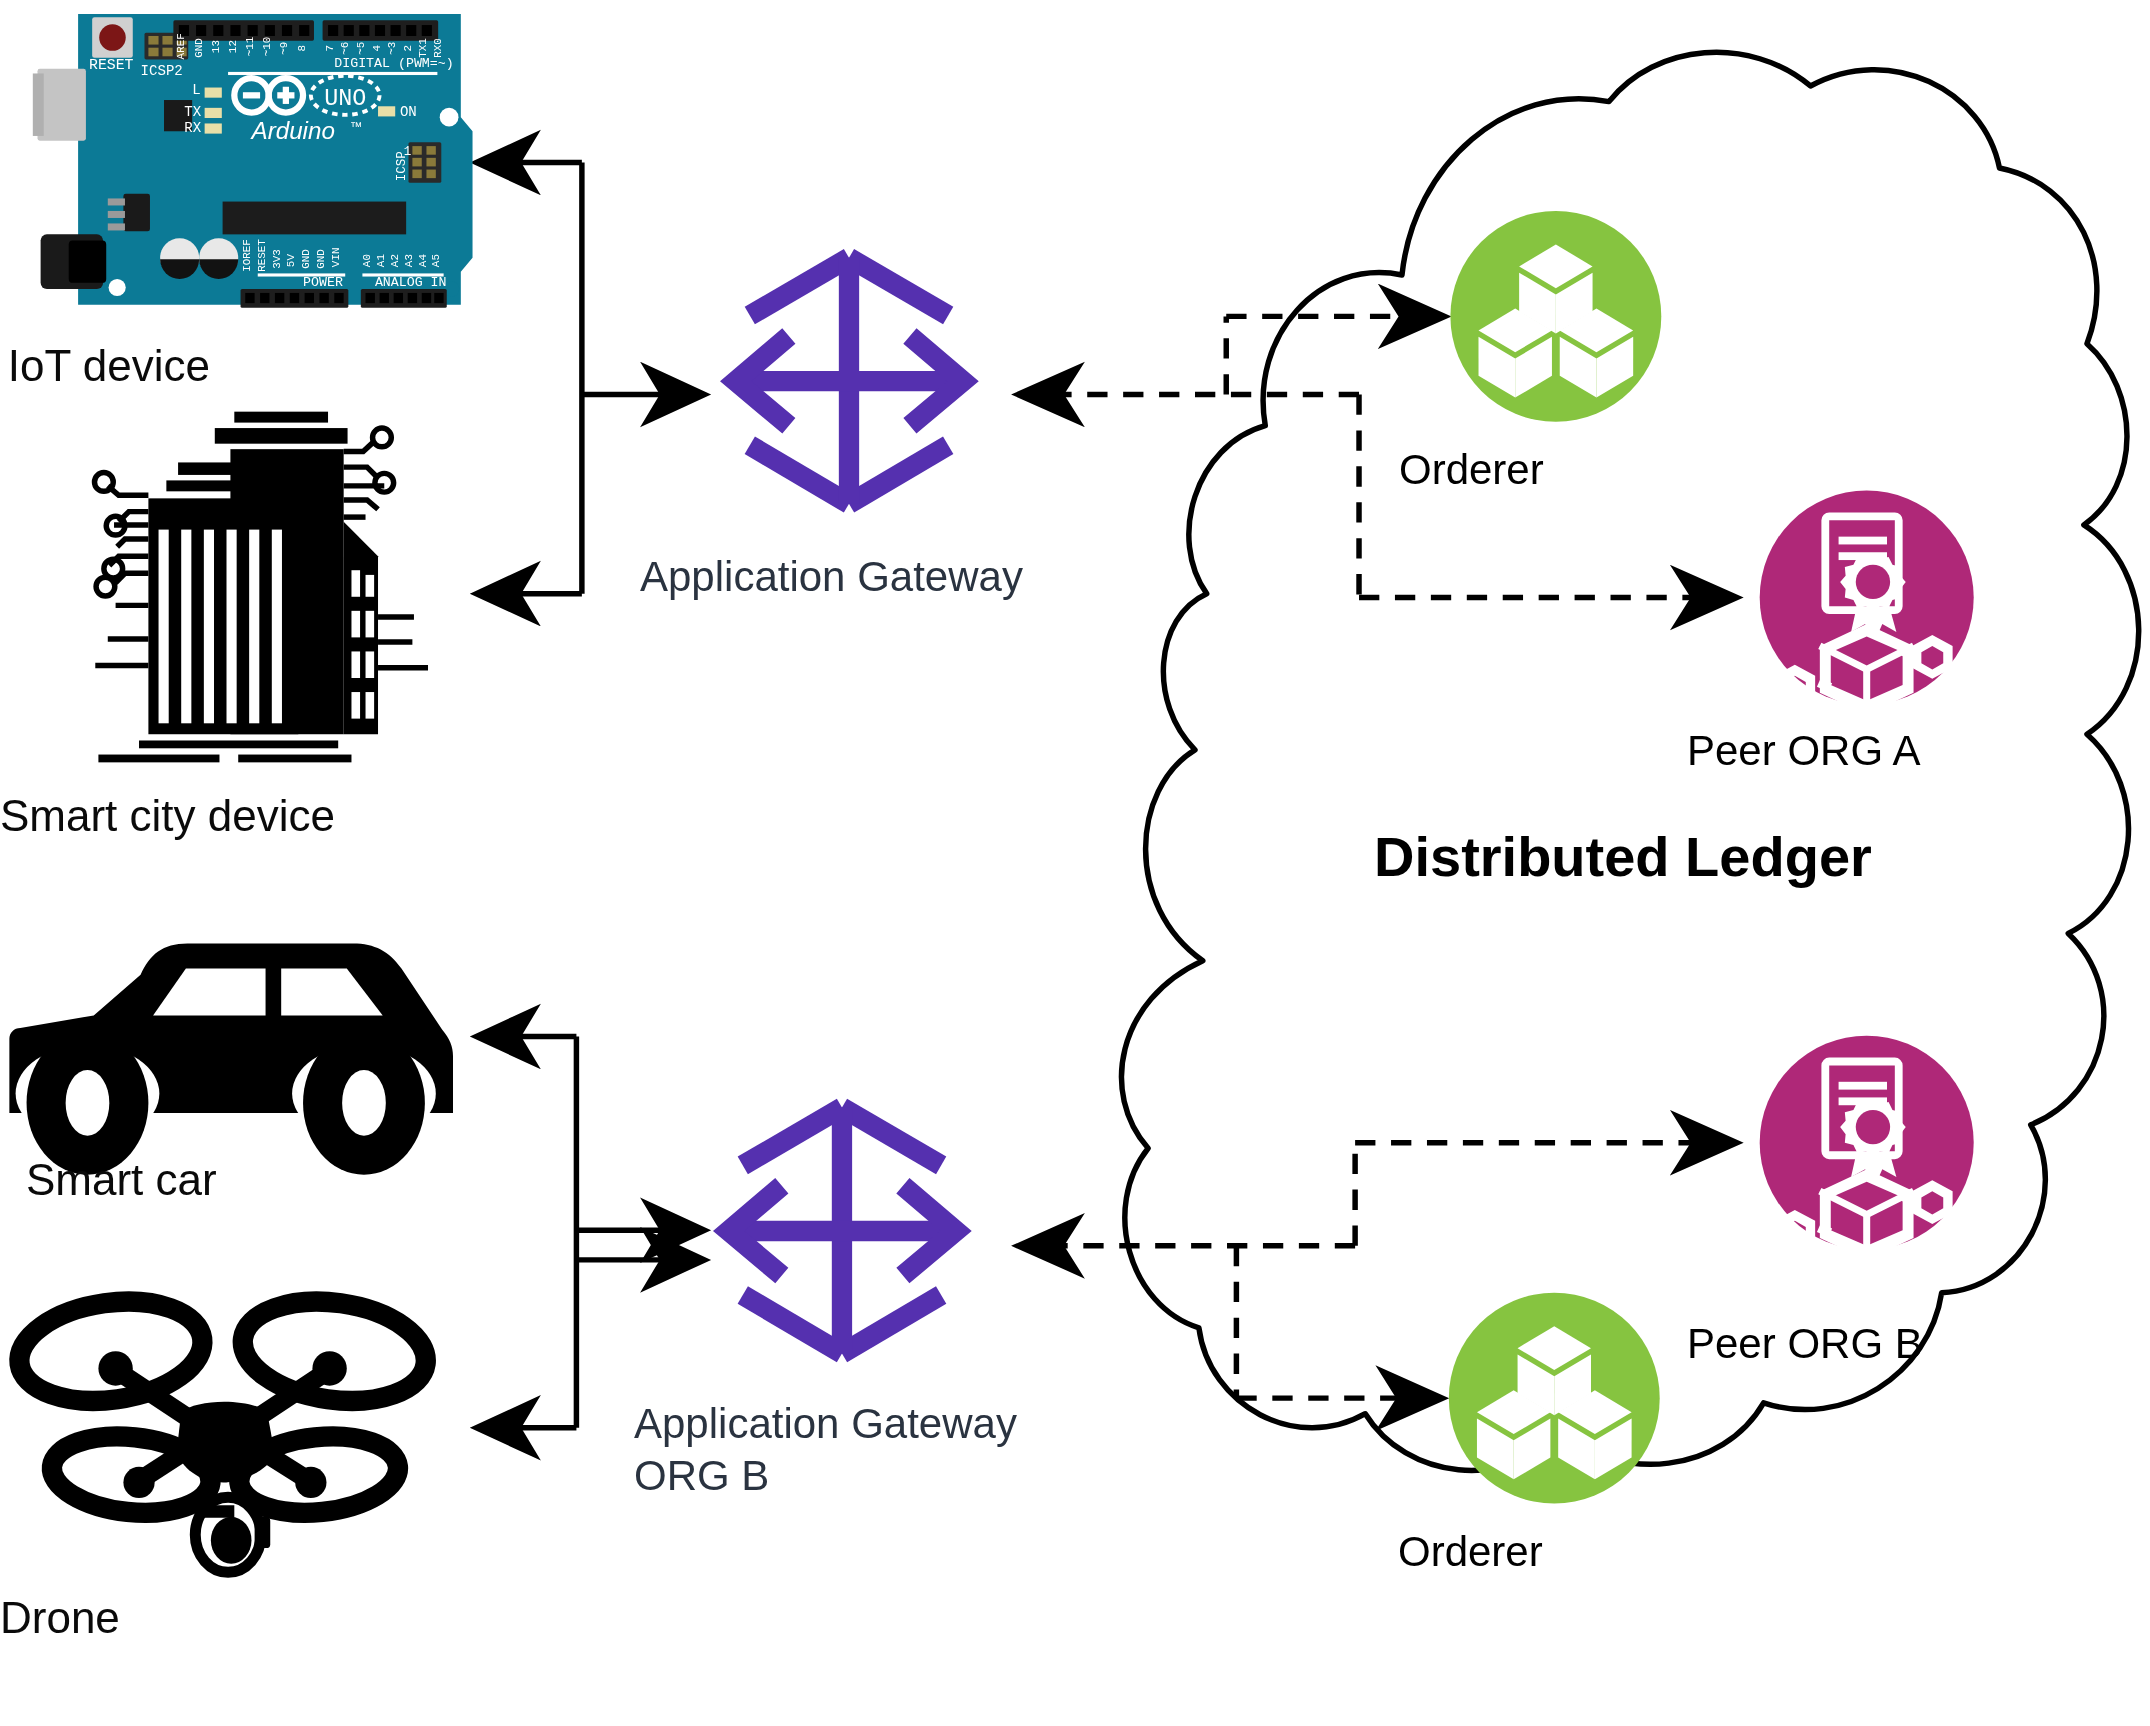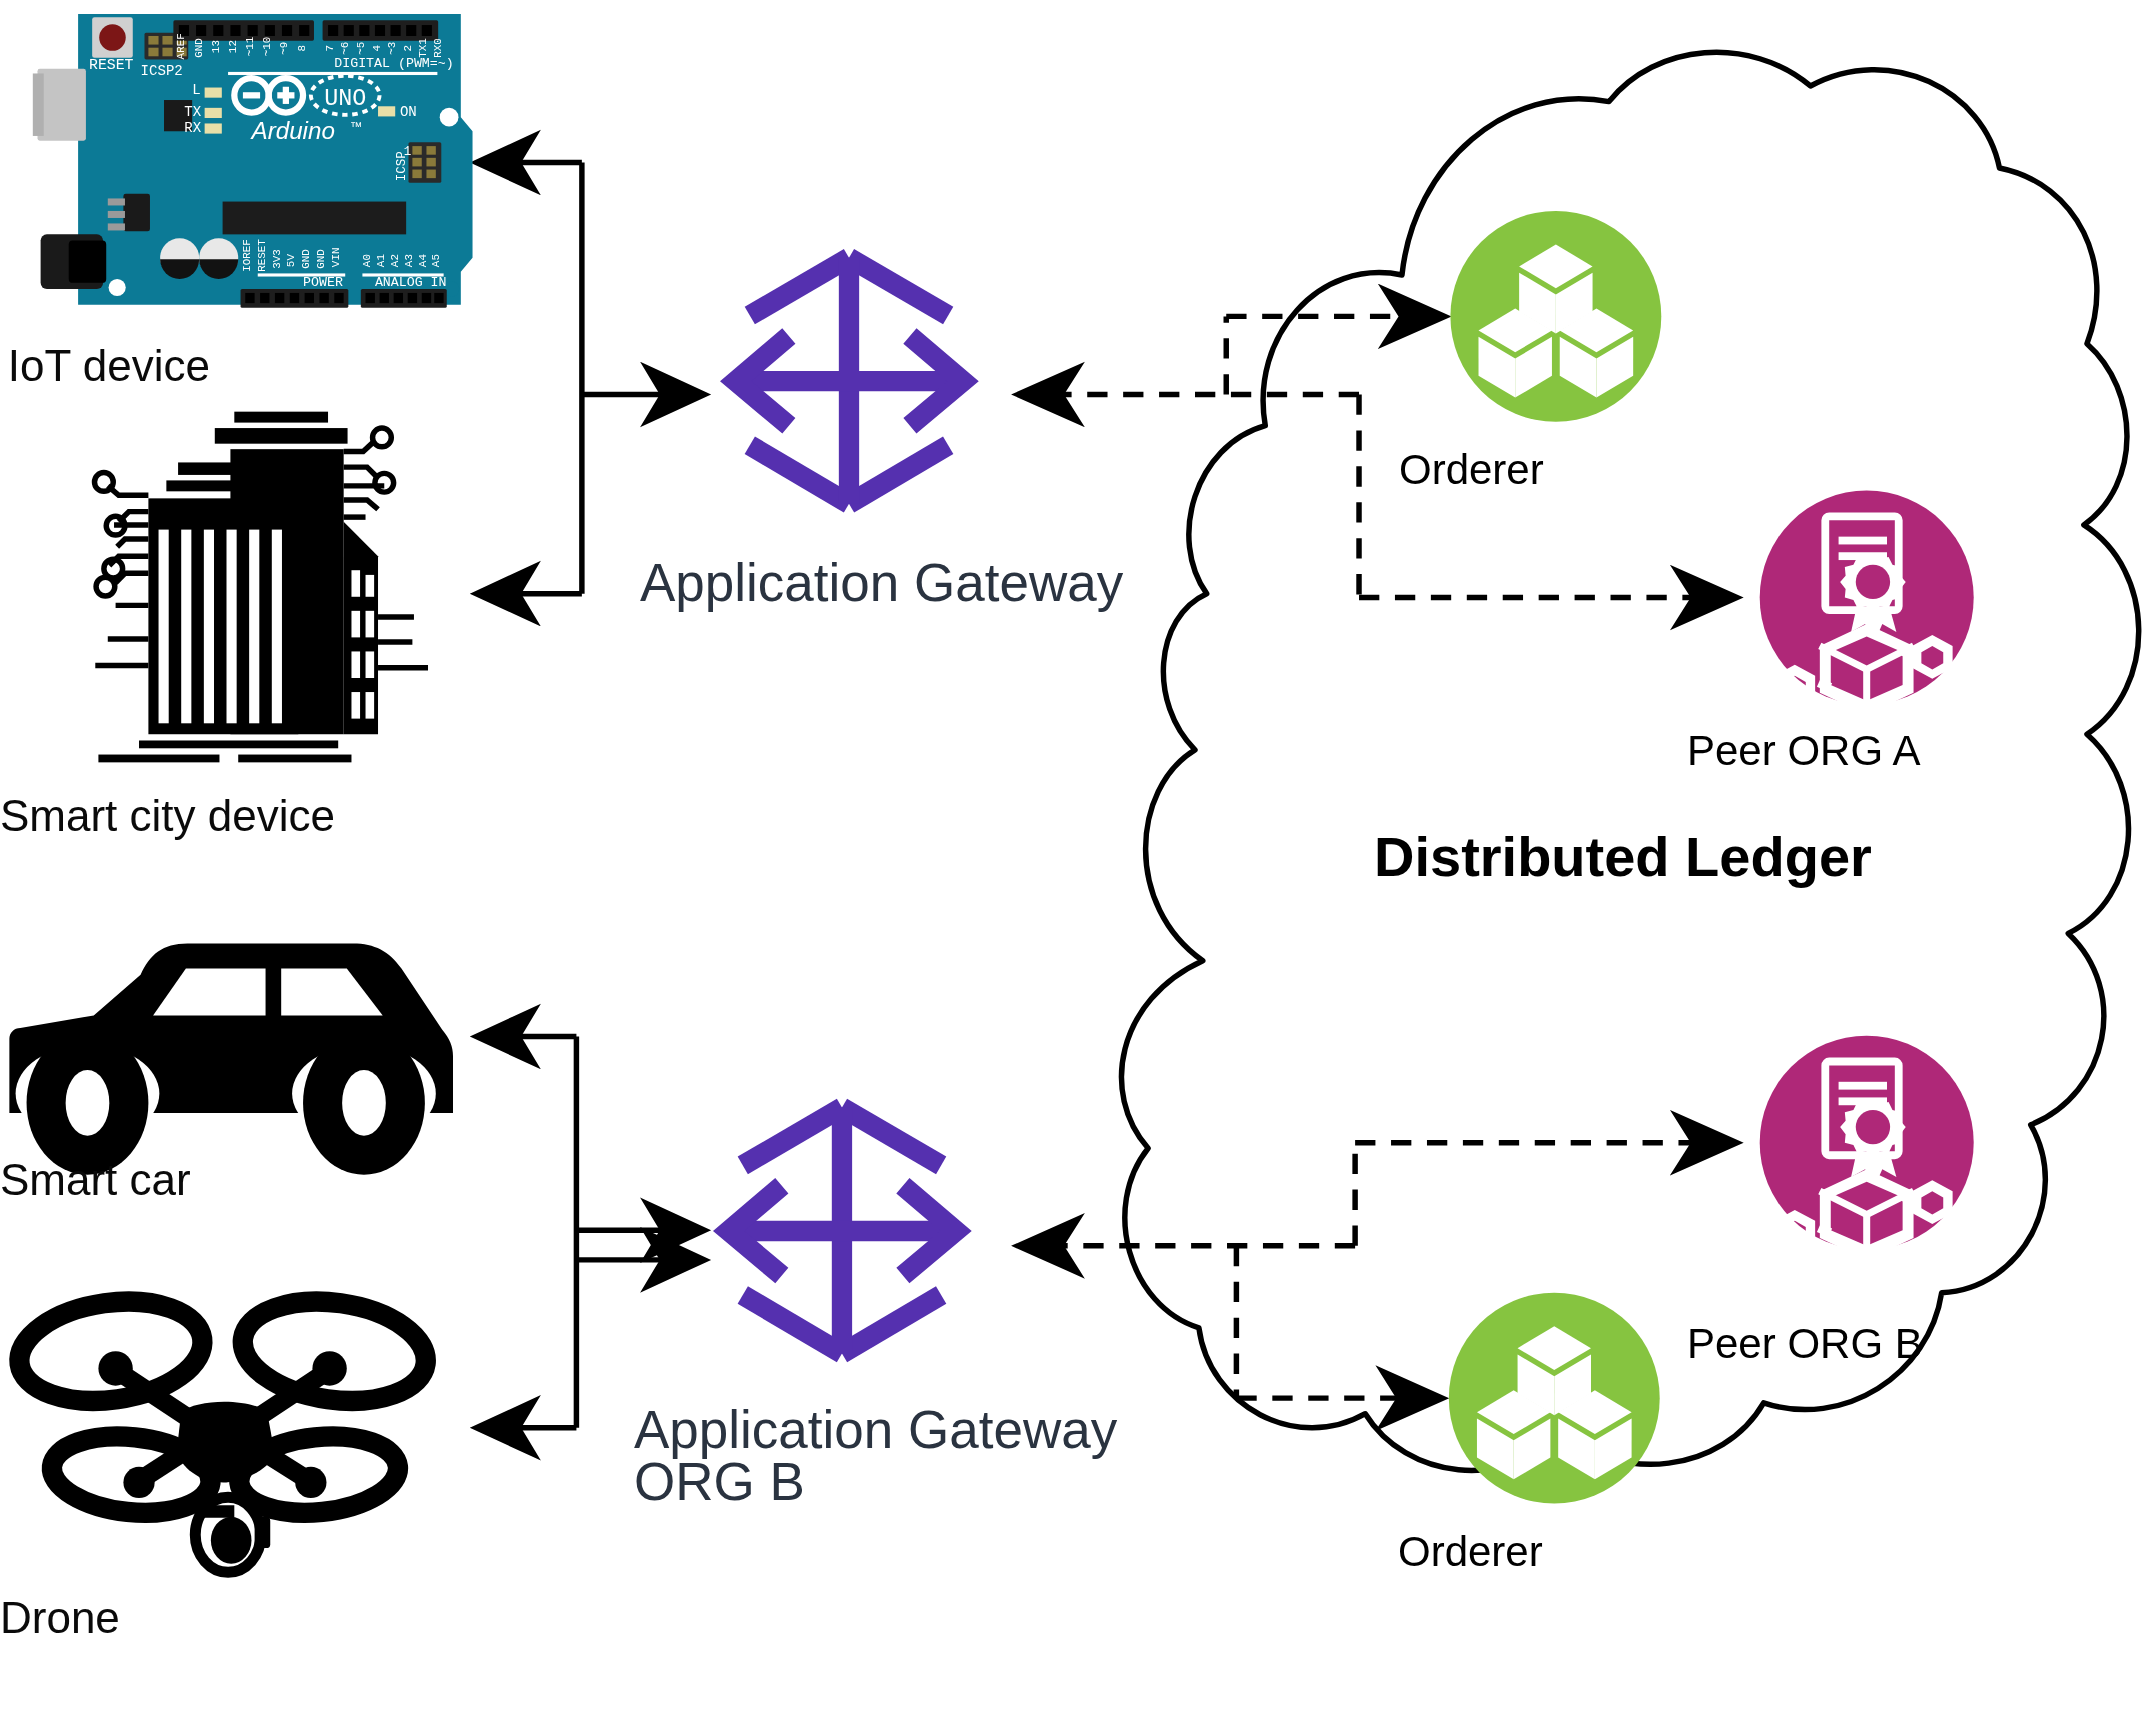--- a/index.html
+++ b/index.html
@@ -14,21 +14,21 @@
   .lbl{
     position:absolute;
     text-align:left;
     color:#000000;
     font-weight:400;
     white-space:pre;
     line-height:1.18;
     font-family:"Liberation Sans", sans-serif;
   }
   .lbl-device{font-size:44px;color:#0a0a0a;}
-  .lbl-gw{font-size:53px;color:#2a3340;line-height:1.22;}
+  .lbl-gw{font-size:42px;color:#2a3340;line-height:1.22;}
   .lbl-node{font-size:42px;color:#000000;}
   .lbl-ledger{font-size:56px;color:#000000;font-weight:bold;}
 </style>
 </head>
 <body>
 
 <div id="stage">
 
   <svg class="layer" viewBox="0 0 2754 2211" xmlns="http://www.w3.org/2000/svg">
     <defs>
@@ -520,21 +520,21 @@
         <path d="M99,26 L99,76 L52,104 L52,54 Z"></path>
       </g>
     </g>
 
   </svg>
 
   <div class="lbl lbl-device" style="left:7.8px;  top:340px;  width:476px;">IoT device</div>
 
   <div class="lbl lbl-device" style="left:0px;   top:790px; width:484px;">Smart city device</div>
 
-  <div class="lbl lbl-device" style="left:0px;   top:1154px; width:484px;">Smart car</div>
+  <div class="lbl lbl-device" style="left:0px;   top:1154px; width:484px;padding-left:26px;">Smart car</div>
 
   <div class="lbl lbl-device" style="left:0px;   top:1592px; width:484px;">Drone</div>
 
   <div class="lbl lbl-gw" style="left:640px; top:551px; width:422px;">Application Gateway</div>
 
   <div class="lbl lbl-gw" style="left:634px; top:1398px; width:422px;">Application Gateway</div>
   <div class="lbl lbl-gw" style="left:634px; top:1450px; width:422px;">ORG B</div>
 
   <div class="lbl lbl-node" style="left:1399px; top:445px; width:312px;">Orderer</div>
 

